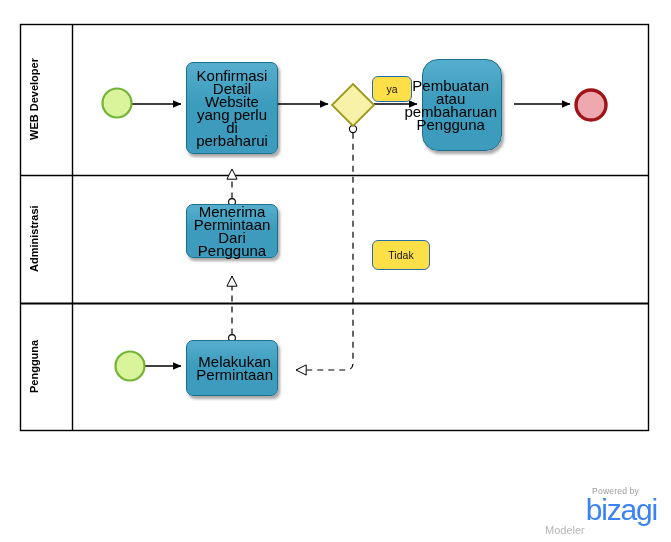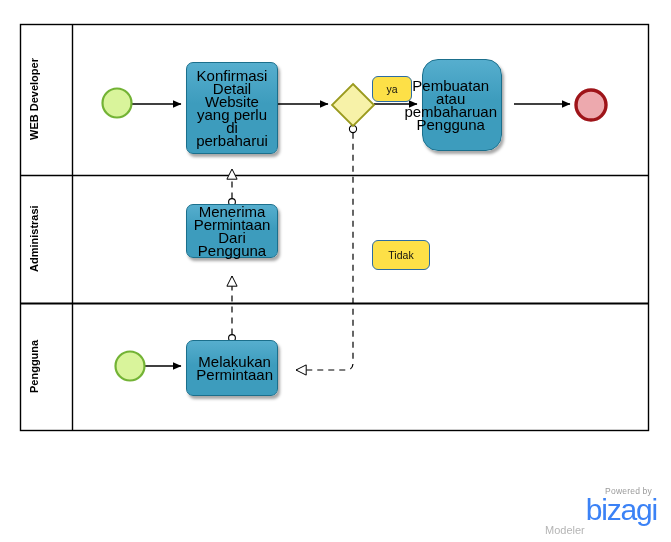--- a/index.html
+++ b/index.html
@@ -73,21 +73,21 @@
     right: 14px;
     bottom: 6px;
     width: 112px;
     text-align: right;
   }
   .logo-powered {
     font-size: 8.5px;
     color: #9a9a9a;
     letter-spacing: .2px;
     line-height: 10px;
-    margin-right: 5px;
+    margin-right: 18px;
   }
   .logo-word {
     font-size: 30px;
     line-height: 28px;
     color: #3b82f6;
     letter-spacing: -1.2px;
     font-weight: normal;
     text-align: right;
   }
   .logo-modeler {

